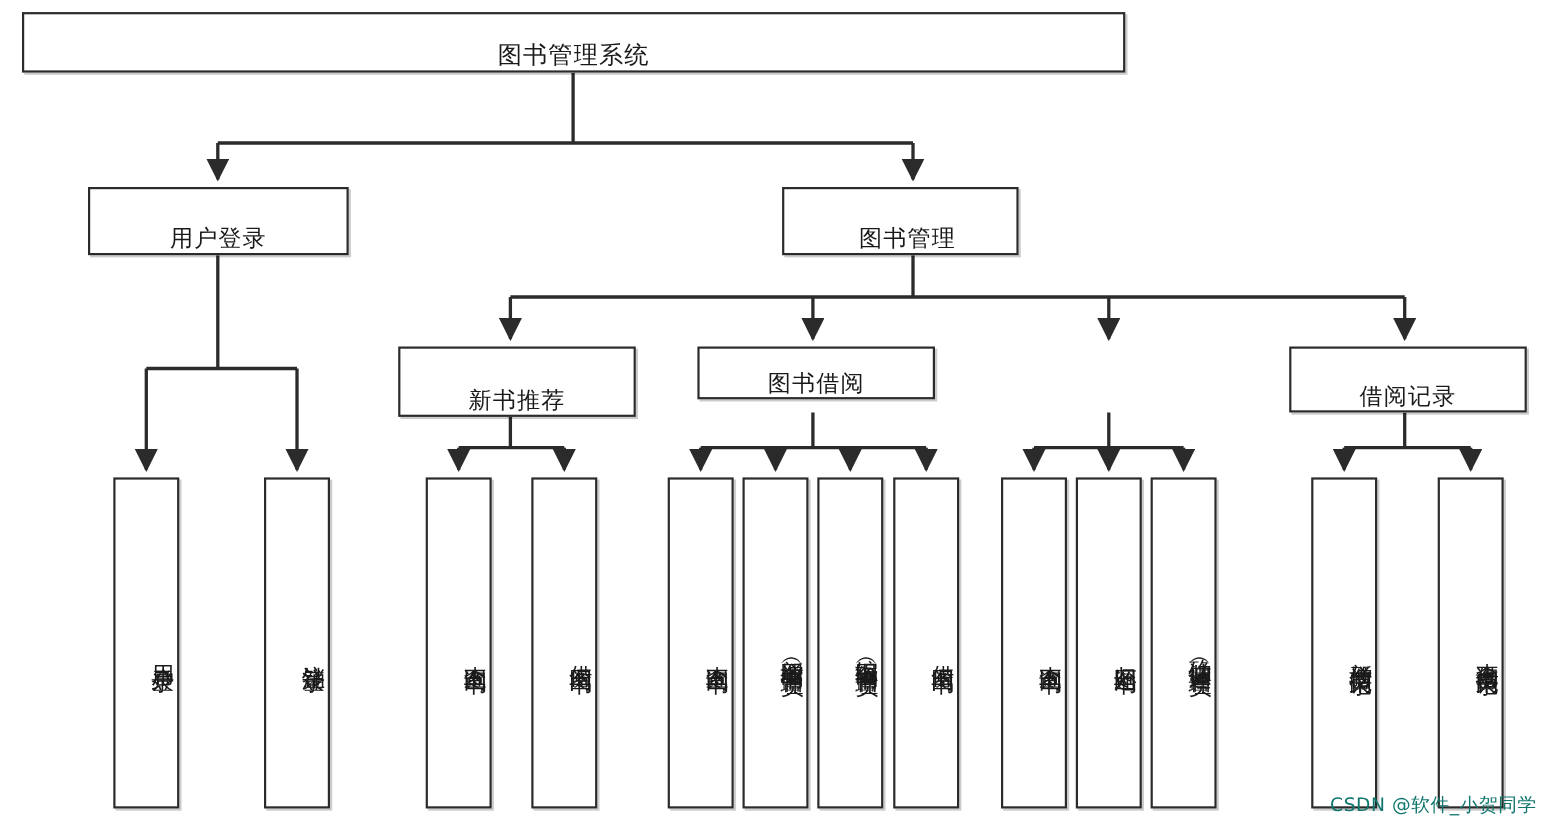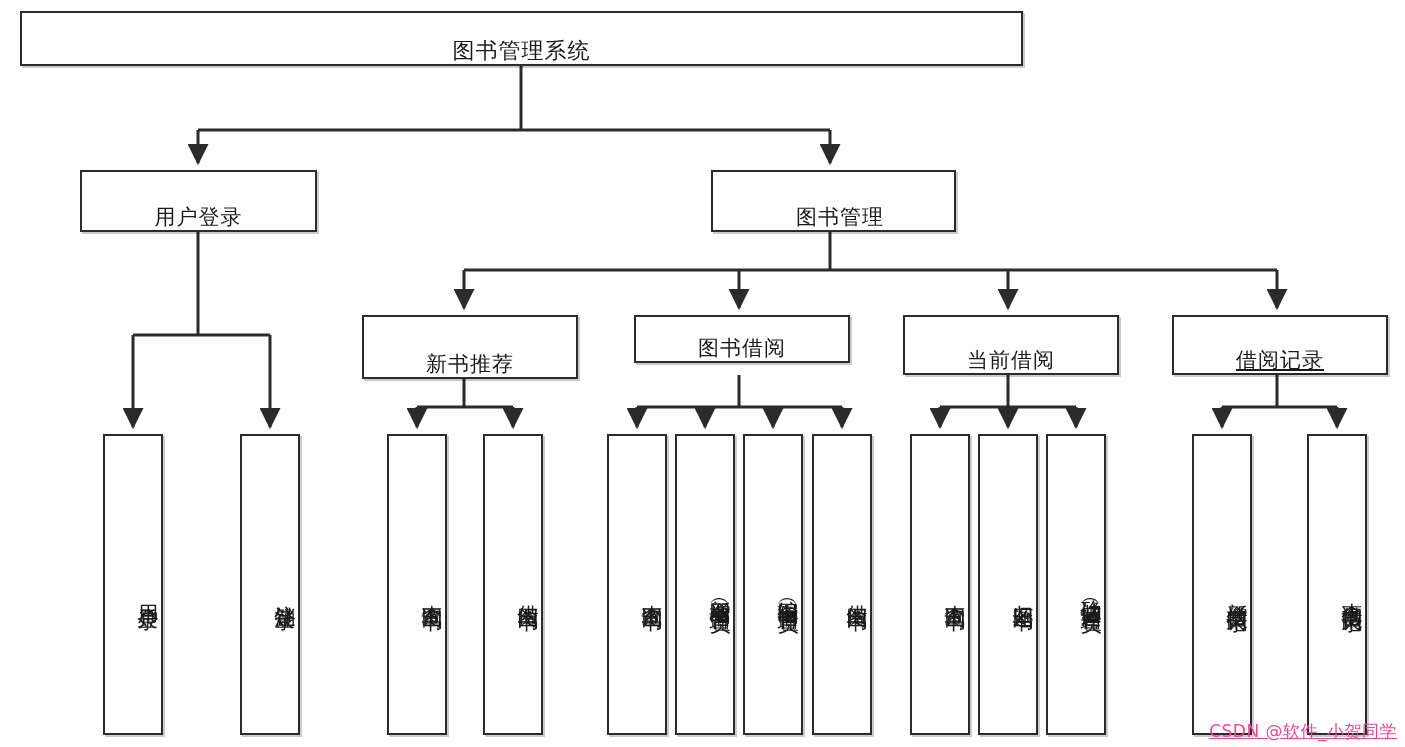--- a/index.html
+++ b/index.html
@@ -53,25 +53,24 @@
     line-height: 1.25;
   }
   .node.root {
     font-size: 22px;
   }
   #watermark {
     position: absolute;
     right: 8px;
     bottom: 4px;
     font-size: 17px;
-    color: #ec4899;
+    color: #0f766e;
     letter-spacing: 0.5px;
     user-select: none;
     white-space: nowrap;
-    text-decoration: underline;
   }
 </style>
 </head>
 <body>
 
 <div id="diagram-root">
 
   <svg class="connectors" viewBox="0 0 1405 747" xmlns="http://www.w3.org/2000/svg">
     <defs>
       <marker id="arrow" viewBox="0 0 10 10" refX="9" refY="5" markerWidth="7" markerHeight="7" orient="auto-start-reverse">
@@ -122,34 +121,31 @@
     </g>
   </svg>
 
   <div class="node horiz root" style="left:20px; top:11px; width:1003px; height:55px;">
     <span>图书管理系统</span>
   </div>
 
   <div class="node horiz" style="left:80px; top:170px; width:237px; height:62px;">
     <span>用户登录</span>
   </div>
-  <div class="node horiz" style="left:711px; top:170px; width:245px; height:62px;padding-left:13px;">
+  <div class="node horiz" style="left:711px; top:170px; width:215px; height:62px;padding-left:13px;">
     <span>图书管理</span>
   </div>
 
   <div class="node horiz" style="left:362px; top:315px; width:216px; height:64px;">
     <span>新书推荐</span>
   </div>
   <div class="node horiz" style="left:634px; top:315px; width:216px; height:48px;">
     <span>图书借阅</span>
   </div>
-  <div class="node horiz" style="left:903px; top:315px; width:216px; height:60px;">
-    <span>当前借阅</span>
-  </div>
-  <div class="node horiz" style="left:1172px; top:315px; width:216px; height:60px;text-decoration:underline;">
+  <div class="node horiz" style="left:1172px; top:315px; width:216px; height:60px;">
     <span>借阅记录</span>
   </div>
 
   <div class="node vert" style="left:103px; top:434px; width:60px; height:301px;">
     <span>用户登录</span>
   </div>
   <div class="node vert" style="left:240px; top:434px; width:60px; height:301px;">
     <span>注销登录</span>
   </div>
 

